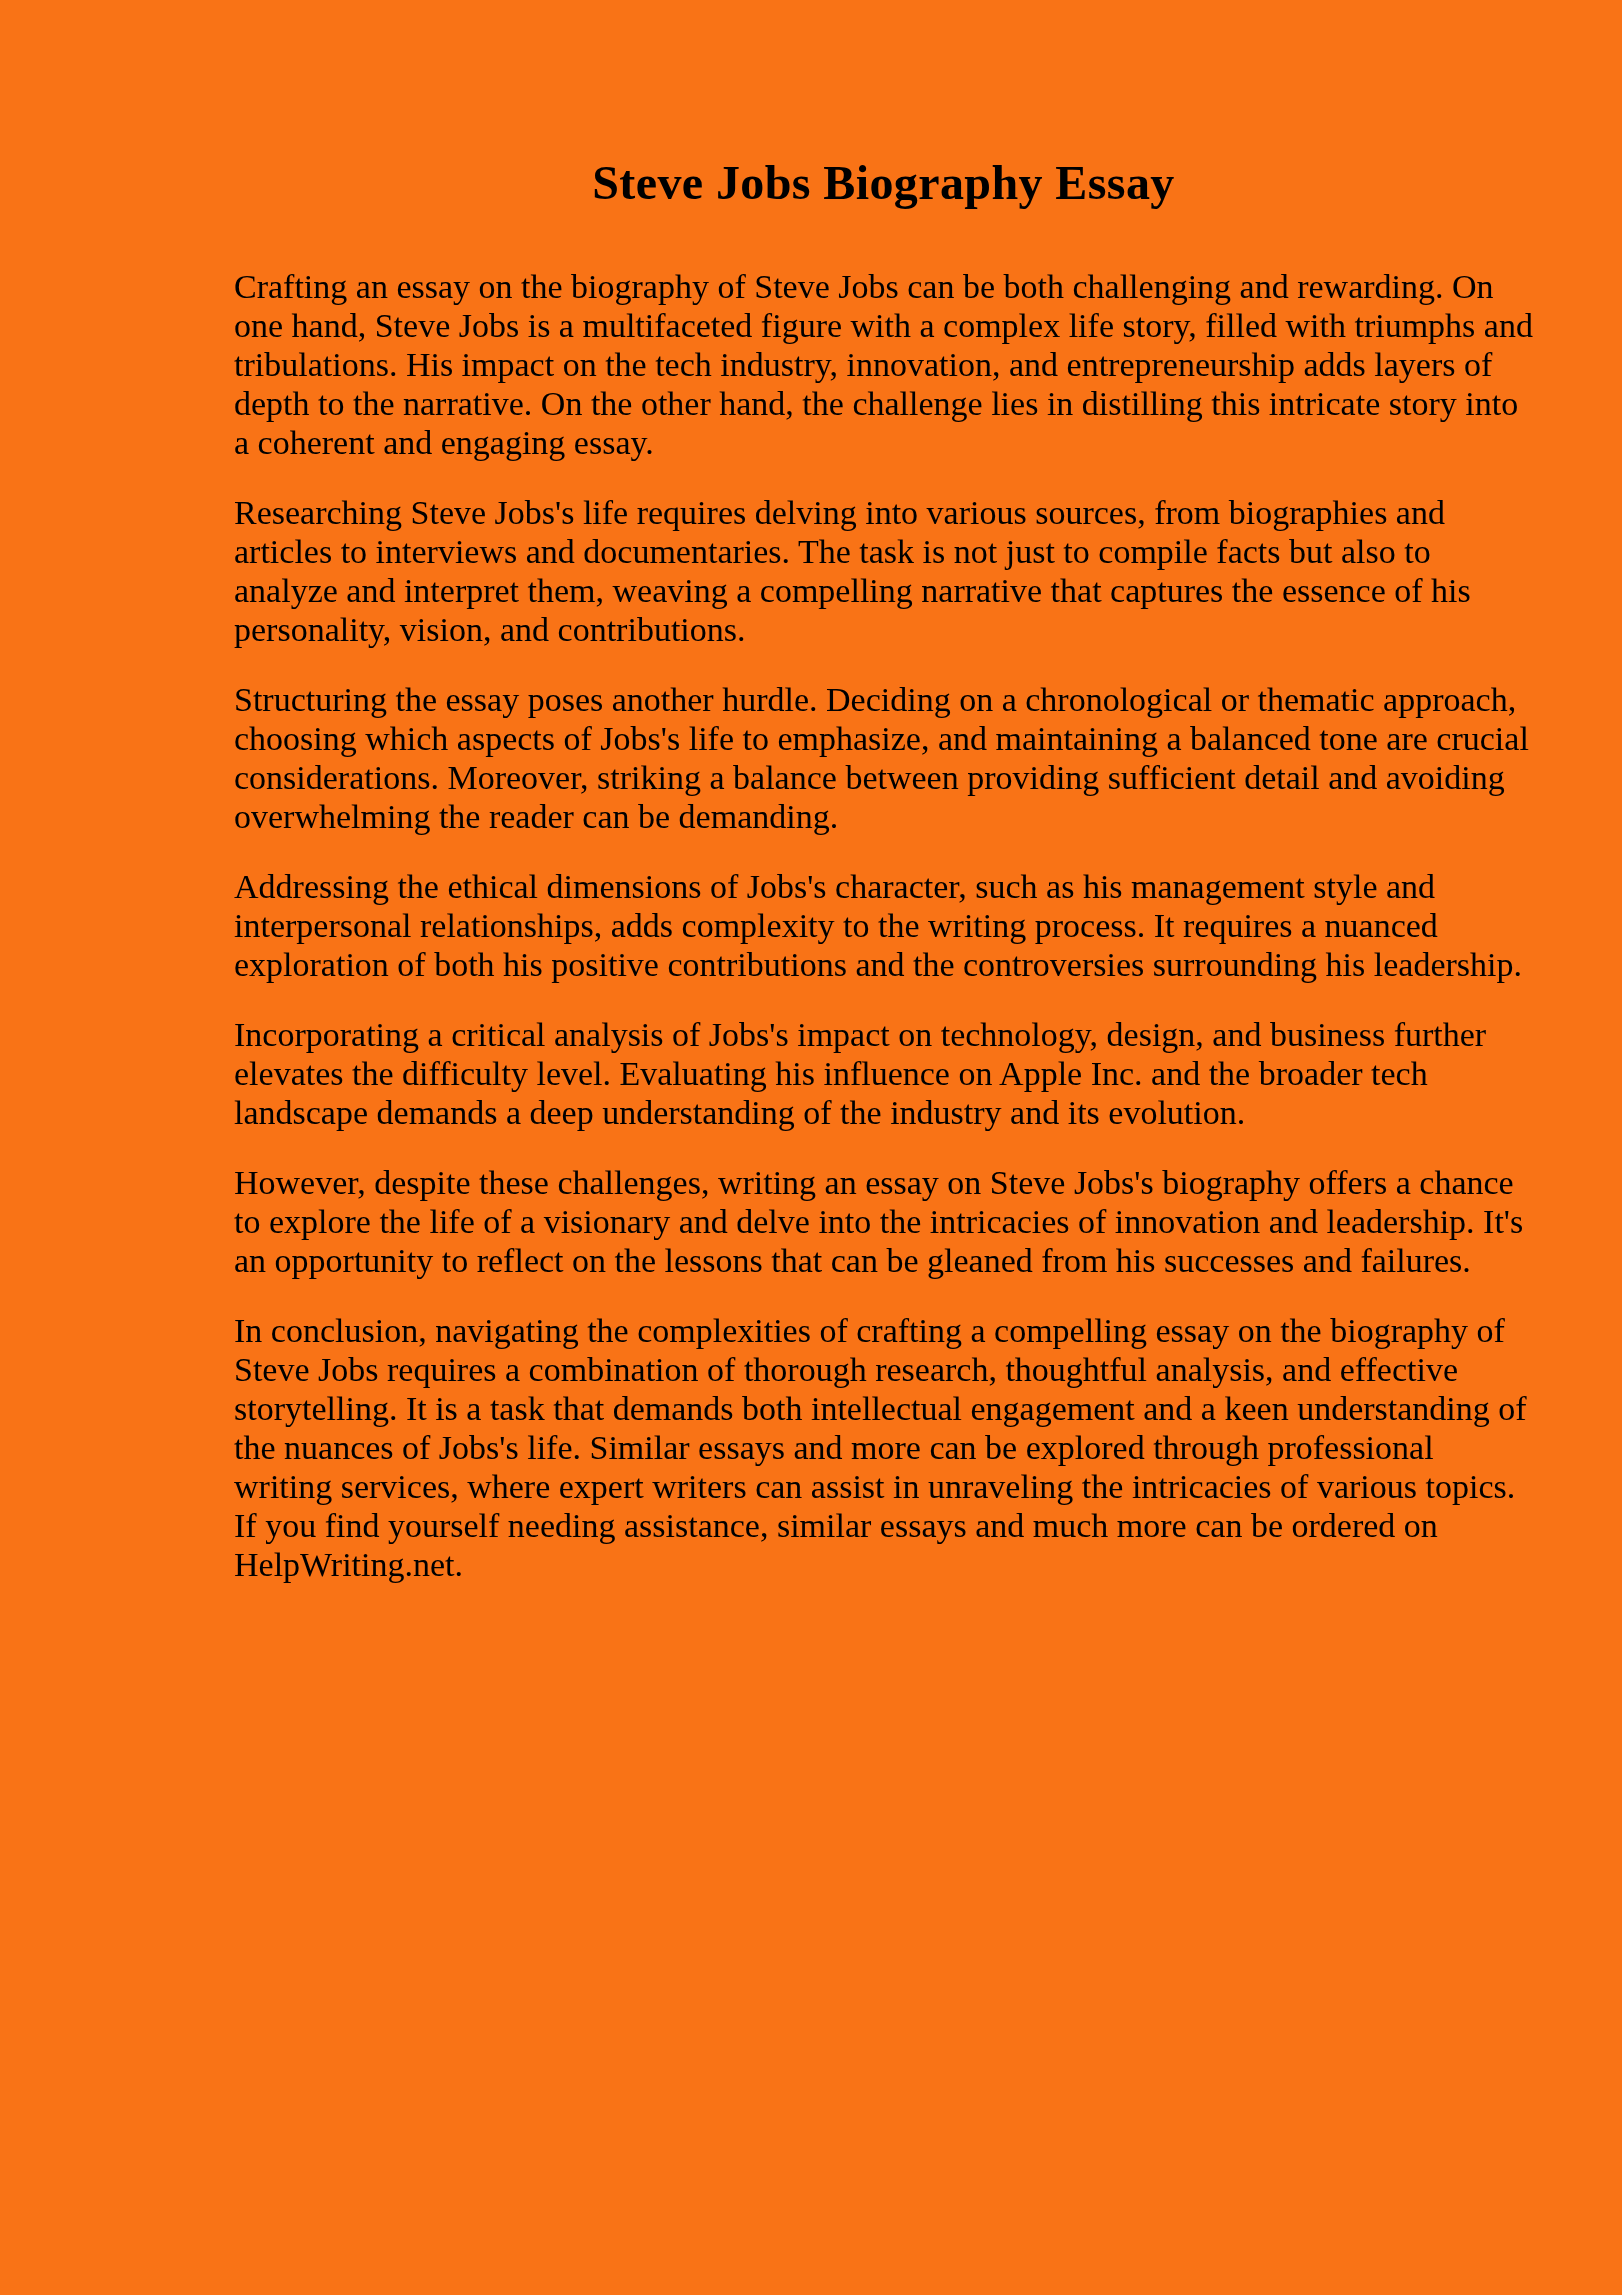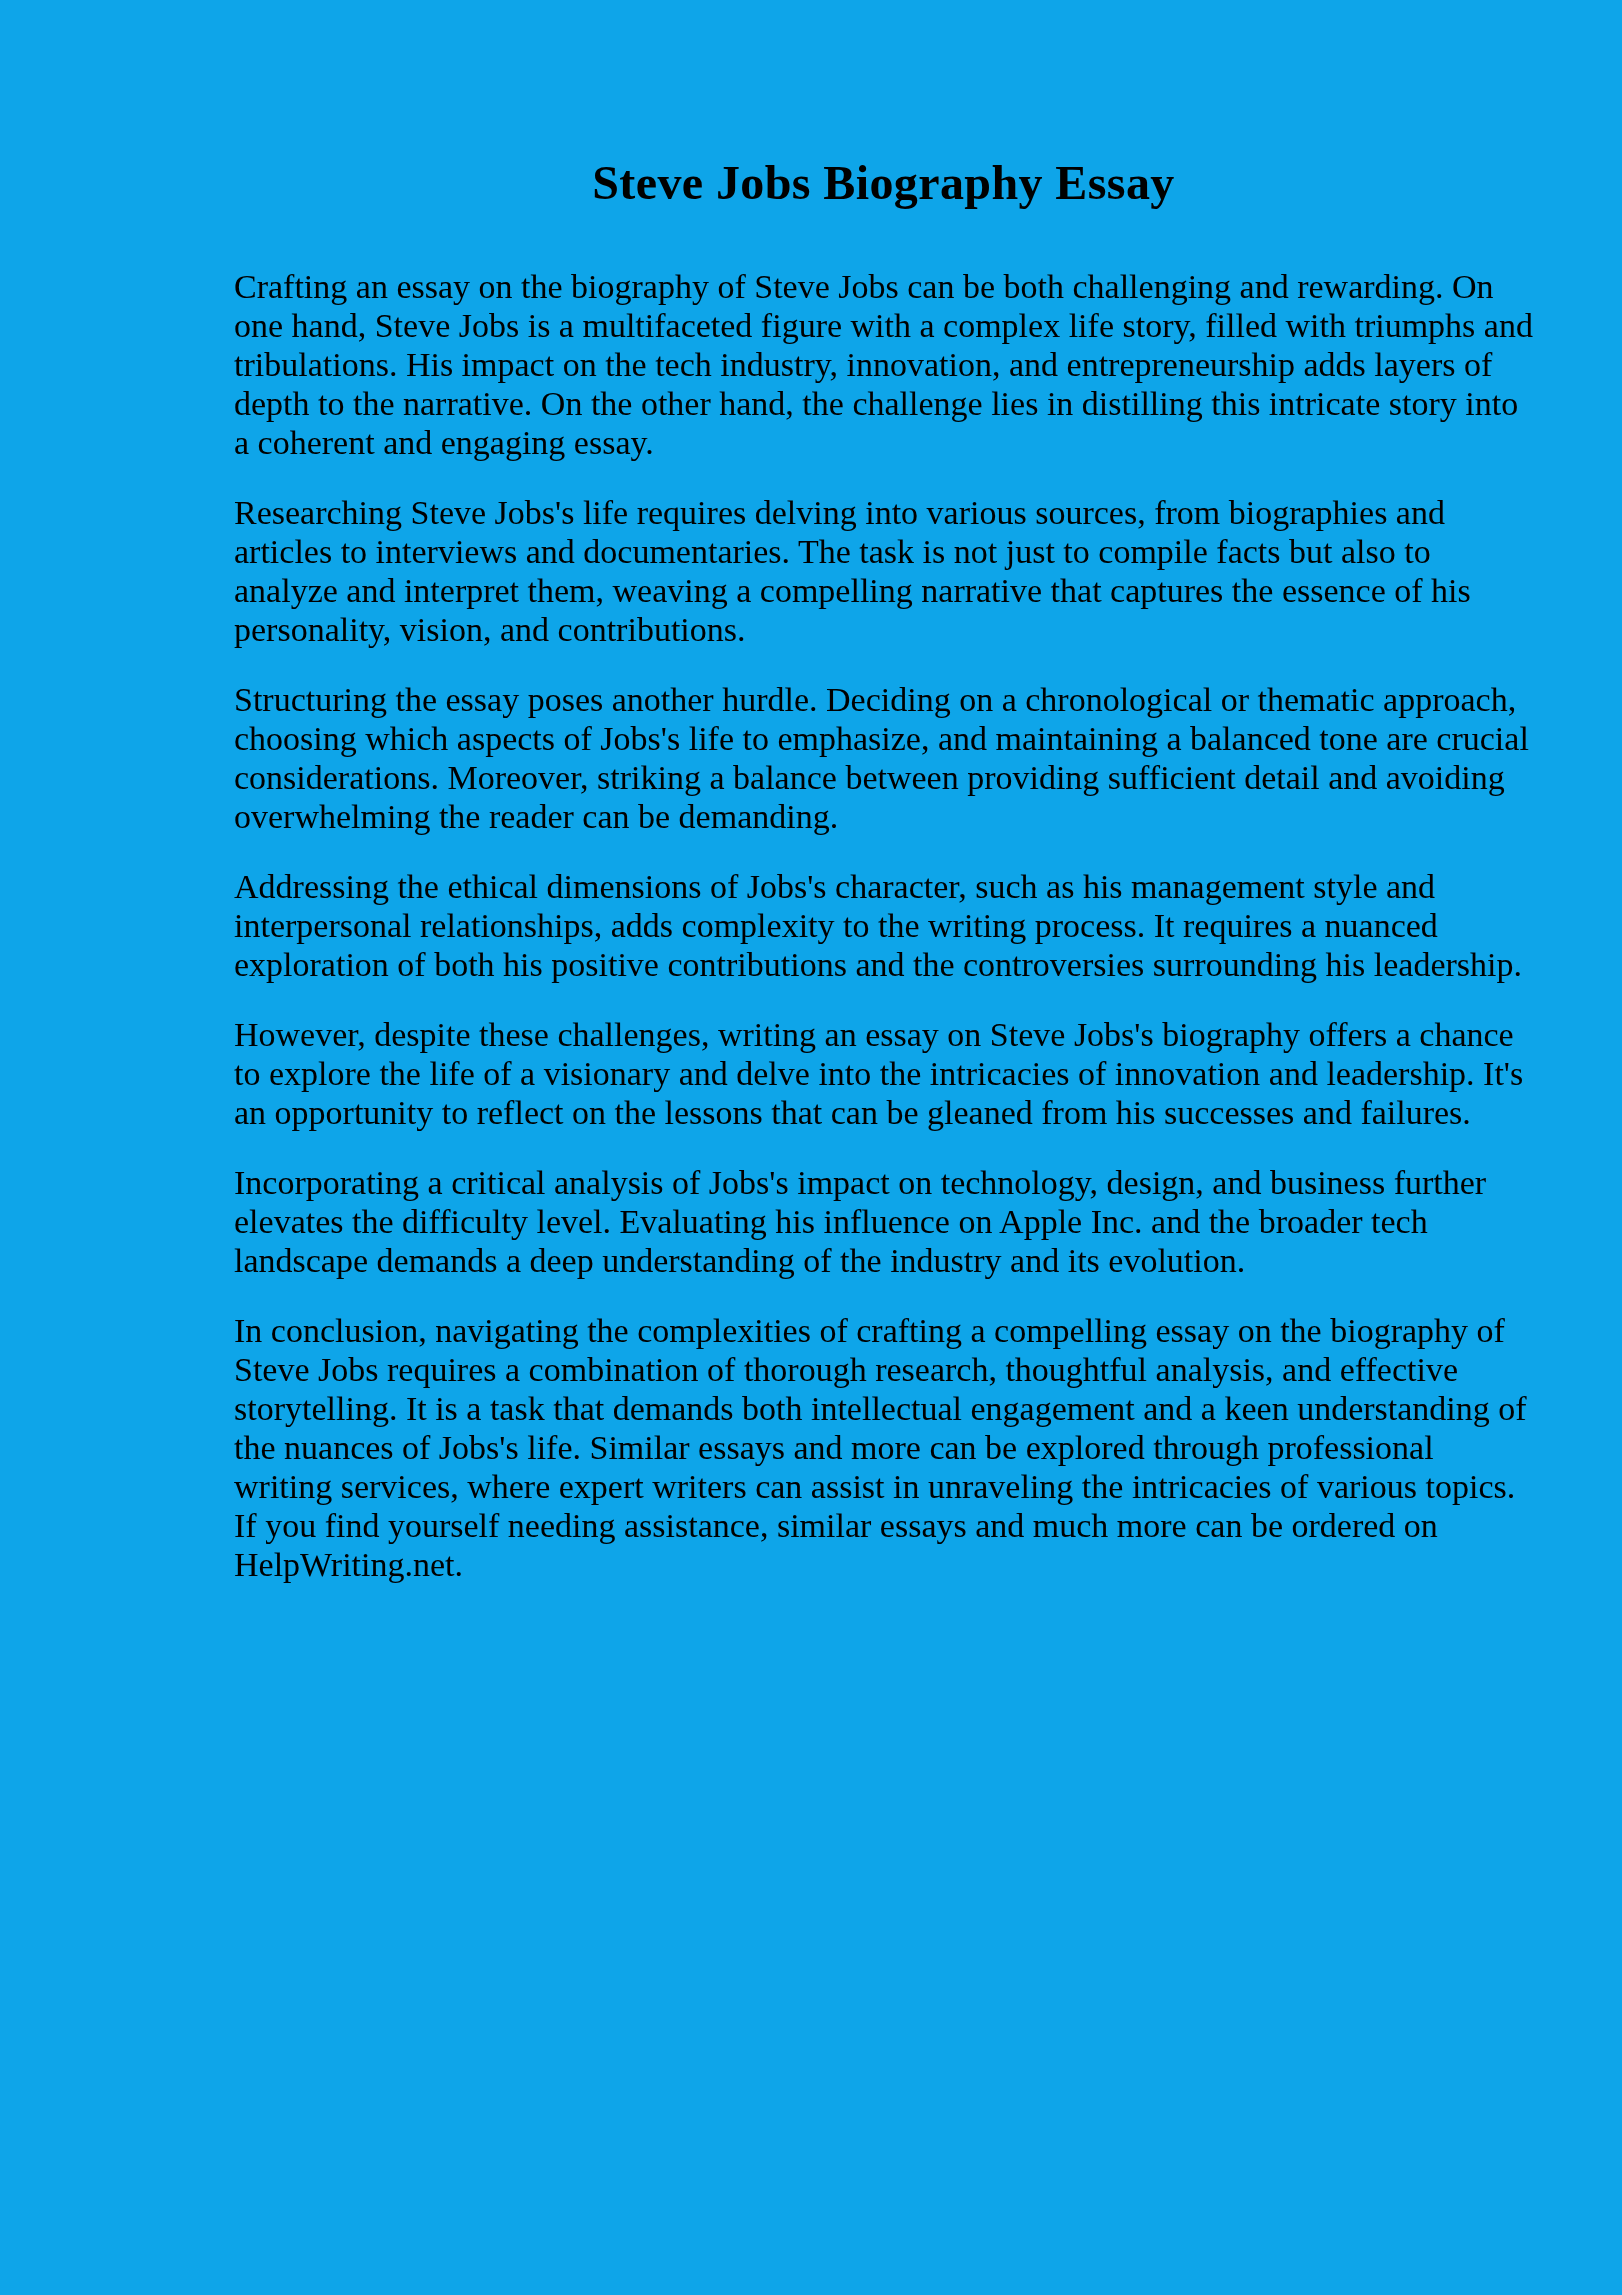--- a/index.html
+++ b/index.html
@@ -5,21 +5,21 @@
   * { margin: 0; padding: 0; box-sizing: border-box; }
   html, body {
     background: #ffffff;
     font-family: "Liberation Serif", "DejaVu Serif", serif;
     color: #000000;
   }
   .page {
     position: relative;
     width: 1622px;
     height: 2295px;
-    background: #0ea5e9;
+    background: #f97316;
     overflow: hidden;
   }
   .content {
     position: absolute;
     top: 0;
     left: 234px;
     width: 1299px;
     padding-top: 155px;
   }
   h1.doc-title {
@@ -50,20 +50,20 @@
     <h1 class="doc-title">Steve Jobs Biography Essay</h1>
 
     <p class="doc-paragraph">Crafting an essay on the biography of Steve Jobs can be both challenging and rewarding. On one hand, Steve Jobs is a multifaceted figure with a complex life story, filled with triumphs and tribulations. His impact on the tech industry, innovation, and entrepreneurship adds layers of depth to the narrative. On the other hand, the challenge lies in distilling this intricate story into a coherent and engaging essay.</p>
 
     <p class="doc-paragraph">Researching Steve Jobs's life requires delving into various sources, from biographies and articles to interviews and documentaries. The task is not just to compile facts but also to analyze and interpret them, weaving a compelling narrative that captures the essence of his personality, vision, and contributions.</p>
 
     <p class="doc-paragraph">Structuring the essay poses another hurdle. Deciding on a chronological or thematic approach, choosing which aspects of Jobs's life to emphasize, and maintaining a balanced tone are crucial considerations. Moreover, striking a balance between providing sufficient detail and avoiding overwhelming the reader can be demanding.</p>
 
     <p class="doc-paragraph">Addressing the ethical dimensions of Jobs's character, such as his management style and interpersonal relationships, adds complexity to the writing process. It requires a nuanced exploration of both his positive contributions and the controversies surrounding his leadership.</p>
 
+    <p class="doc-paragraph">Incorporating a critical analysis of Jobs's impact on technology, design, and business further elevates the difficulty level. Evaluating his influence on Apple Inc. and the broader tech landscape demands a deep understanding of the industry and its evolution.</p>
+
     <p class="doc-paragraph">However, despite these challenges, writing an essay on Steve Jobs's biography offers a chance to explore the life of a visionary and delve into the intricacies of innovation and leadership. It's an opportunity to reflect on the lessons that can be gleaned from his successes and failures.</p>
-
-    <p class="doc-paragraph">Incorporating a critical analysis of Jobs's impact on technology, design, and business further elevates the difficulty level. Evaluating his influence on Apple Inc. and the broader tech landscape demands a deep understanding of the industry and its evolution.</p>
 
     <p class="doc-paragraph"><span>In conclusion, navigating the complexities of crafting a compelling essay on the biography of Steve Jobs requires a combination of thorough research, thoughtful analysis, and effective storytelling. It is a task that demands both intellectual engagement and a keen understanding of the nuances of Jobs's life. Similar essays and more can be explored through professional writing services, where expert writers can assist in unraveling the intricacies of various topics. If you find yourself needing assistance, similar essays and much more can be ordered on </span><span class="inline-link">HelpWriting.net</span><span>.</span></p>
   </div>
 </div>
 
 
 </body></html>

